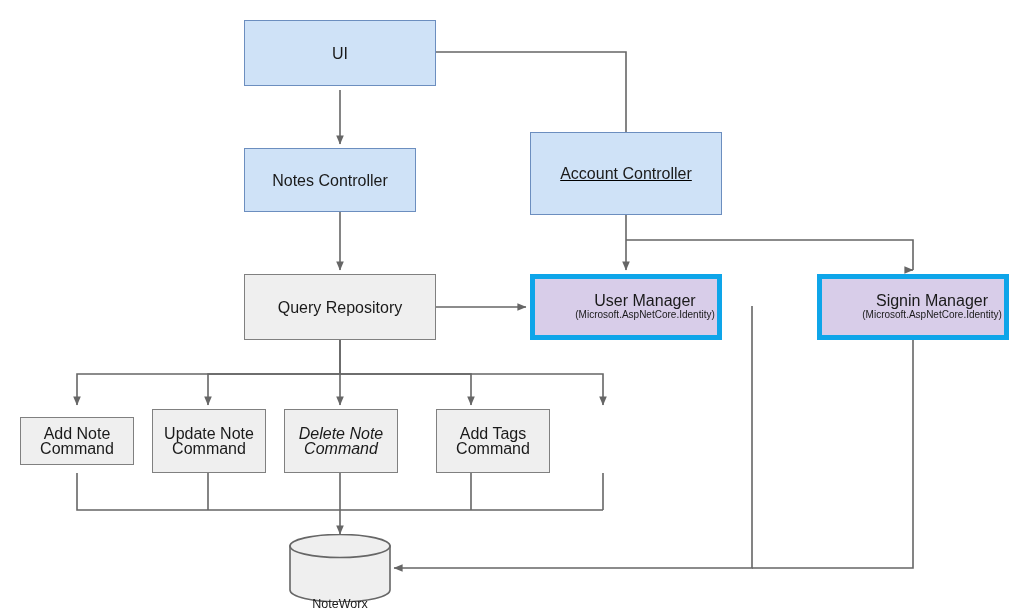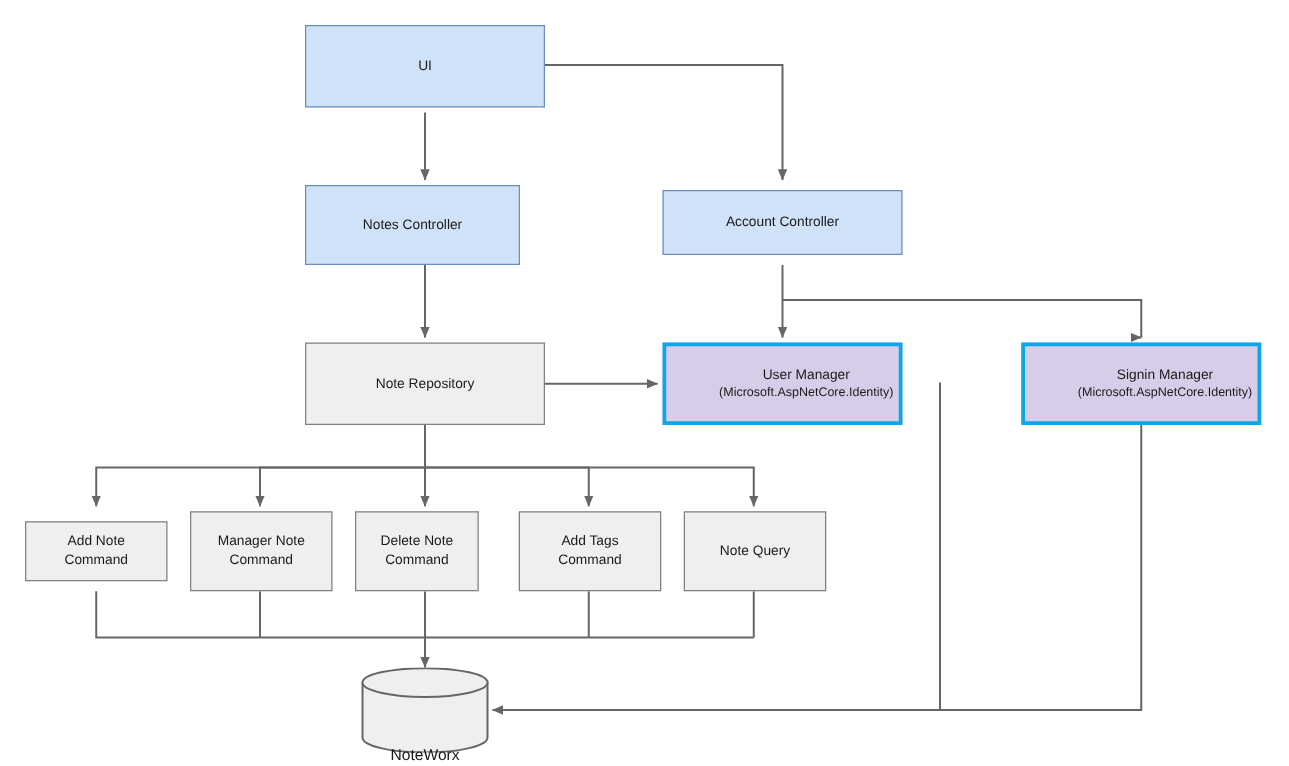--- a/index.html
+++ b/index.html
@@ -29,42 +29,42 @@
     position: absolute;
     box-sizing: border-box;
     display: flex;
     flex-direction: column;
     align-items: center;
     justify-content: center;
     text-align: center;
     z-index: 2;
   }
   .node-title {
-    font-size: 11px;
+    font-size: 16px;
     color: #1a1a1a;
     line-height: 15px;
     white-space: pre-line;
   }
   .node-sub {
     font-size: 10px;
     color: #1a1a1a;
     line-height: 12px;
     margin-top: 1px;
   }
   .node.blue {
     background: #cfe2f7;
     border: 1px solid #6c8ebf;
   }
   .node.gray {
     background: #efefef;
     border: 1px solid #808080;
   }
   .node.purple {
     background: #d8cde9;
-    border: 3px solid #0ea5e9;
+    border: 5px solid #0ea5e9;
     padding-left: 38px;
   }
   .cyl {
     position: absolute;
     z-index: 2;
   }
   .cyl-label {
     position: absolute;
     width: 100%;
     text-align: center;
@@ -125,61 +125,58 @@
   </svg>
 
   <div class="node blue" style="left:244px; top:20px; width:192px; height:66px;">
     <div class="node-title">UI</div>
   </div>
 
   <div class="node blue" style="left:244px; top:148px; width:172px; height:64px;">
     <div class="node-title">Notes Controller</div>
   </div>
 
-  <div class="node blue" style="left:530px; top:152px; width:192px; height:52px;">
+  <div class="node blue" style="left:530px; top:132px; width:192px; height:83px;text-decoration:underline;">
     <div class="node-title">Account Controller</div>
   </div>
 
   <div class="node gray" style="left:244px; top:274px; width:192px; height:66px;">
-    <div class="node-title">Note Repository</div>
+    <div class="node-title">Query Repository</div>
   </div>
 
   <div class="node purple" style="left:530px; top:274px; width:192px; height:66px;">
     <div class="node-title">User Manager</div>
     <div class="node-sub">(Microsoft.AspNetCore.Identity)</div>
   </div>
 
   <div class="node purple" style="left:817px; top:274px; width:192px; height:66px;justify-content:center;">
     <div class="node-title">Signin Manager</div>
     <div class="node-sub">(Microsoft.AspNetCore.Identity)</div>
   </div>
 
   <div class="node gray" style="left:20px; top:417px; width:114px; height:48px;">
     <div class="node-title">Add Note
 Command</div>
   </div>
 
   <div class="node gray" style="left:152px; top:409px; width:114px; height:64px;">
-    <div class="node-title">Manager Note
+    <div class="node-title">Update Note
 Command</div>
   </div>
 
-  <div class="node gray" style="left:284px; top:409px; width:99px; height:64px;">
+  <div class="node gray" style="left:284px; top:409px; width:114px; height:64px;font-style:italic;">
     <div class="node-title">Delete Note
 Command</div>
   </div>
 
-  <div class="node gray" style="left:415px; top:409px; width:114px; height:64px;">
+  <div class="node gray" style="left:436px; top:409px; width:114px; height:64px;">
     <div class="node-title">Add Tags
 Command</div>
   </div>
 
-  <div class="node gray" style="left:547px; top:409px; width:114px; height:64px;">
-    <div class="node-title">Note Query</div>
-  </div>
 
   <div class="cyl" style="left:288px; top:534px; width:104px; height:68px;">
     <svg width="104" height="68" viewBox="0 0 104 68">
       <path d="M2,12 L2,56 A50,12 0 0 0 102,56 L102,12 Z" fill="#efefef" stroke="#666666" stroke-width="1.6"></path>
       <ellipse cx="52" cy="12" rx="50" ry="11.5" fill="#efefef" stroke="#666666" stroke-width="1.6"></ellipse>
     </svg>
     <div class="cyl-label" style="top:36px;margin-top:27px;">NoteWorx</div>
   </div>
 
 </div>

